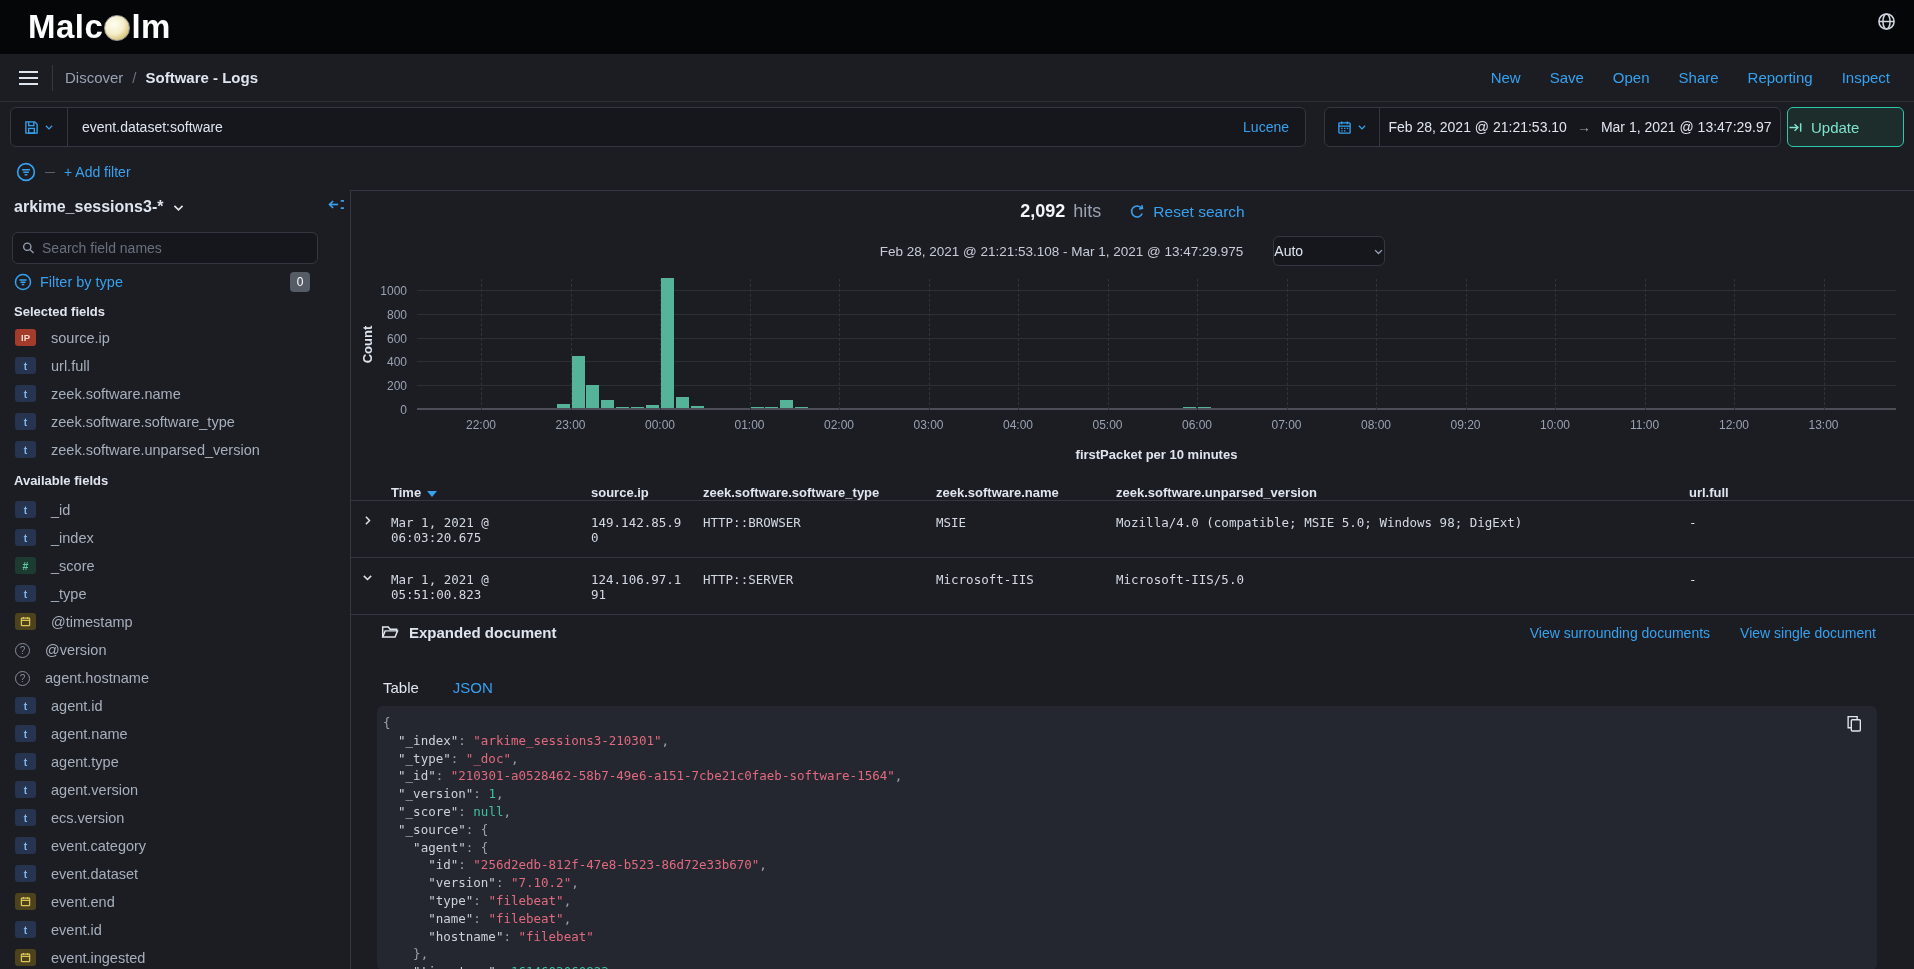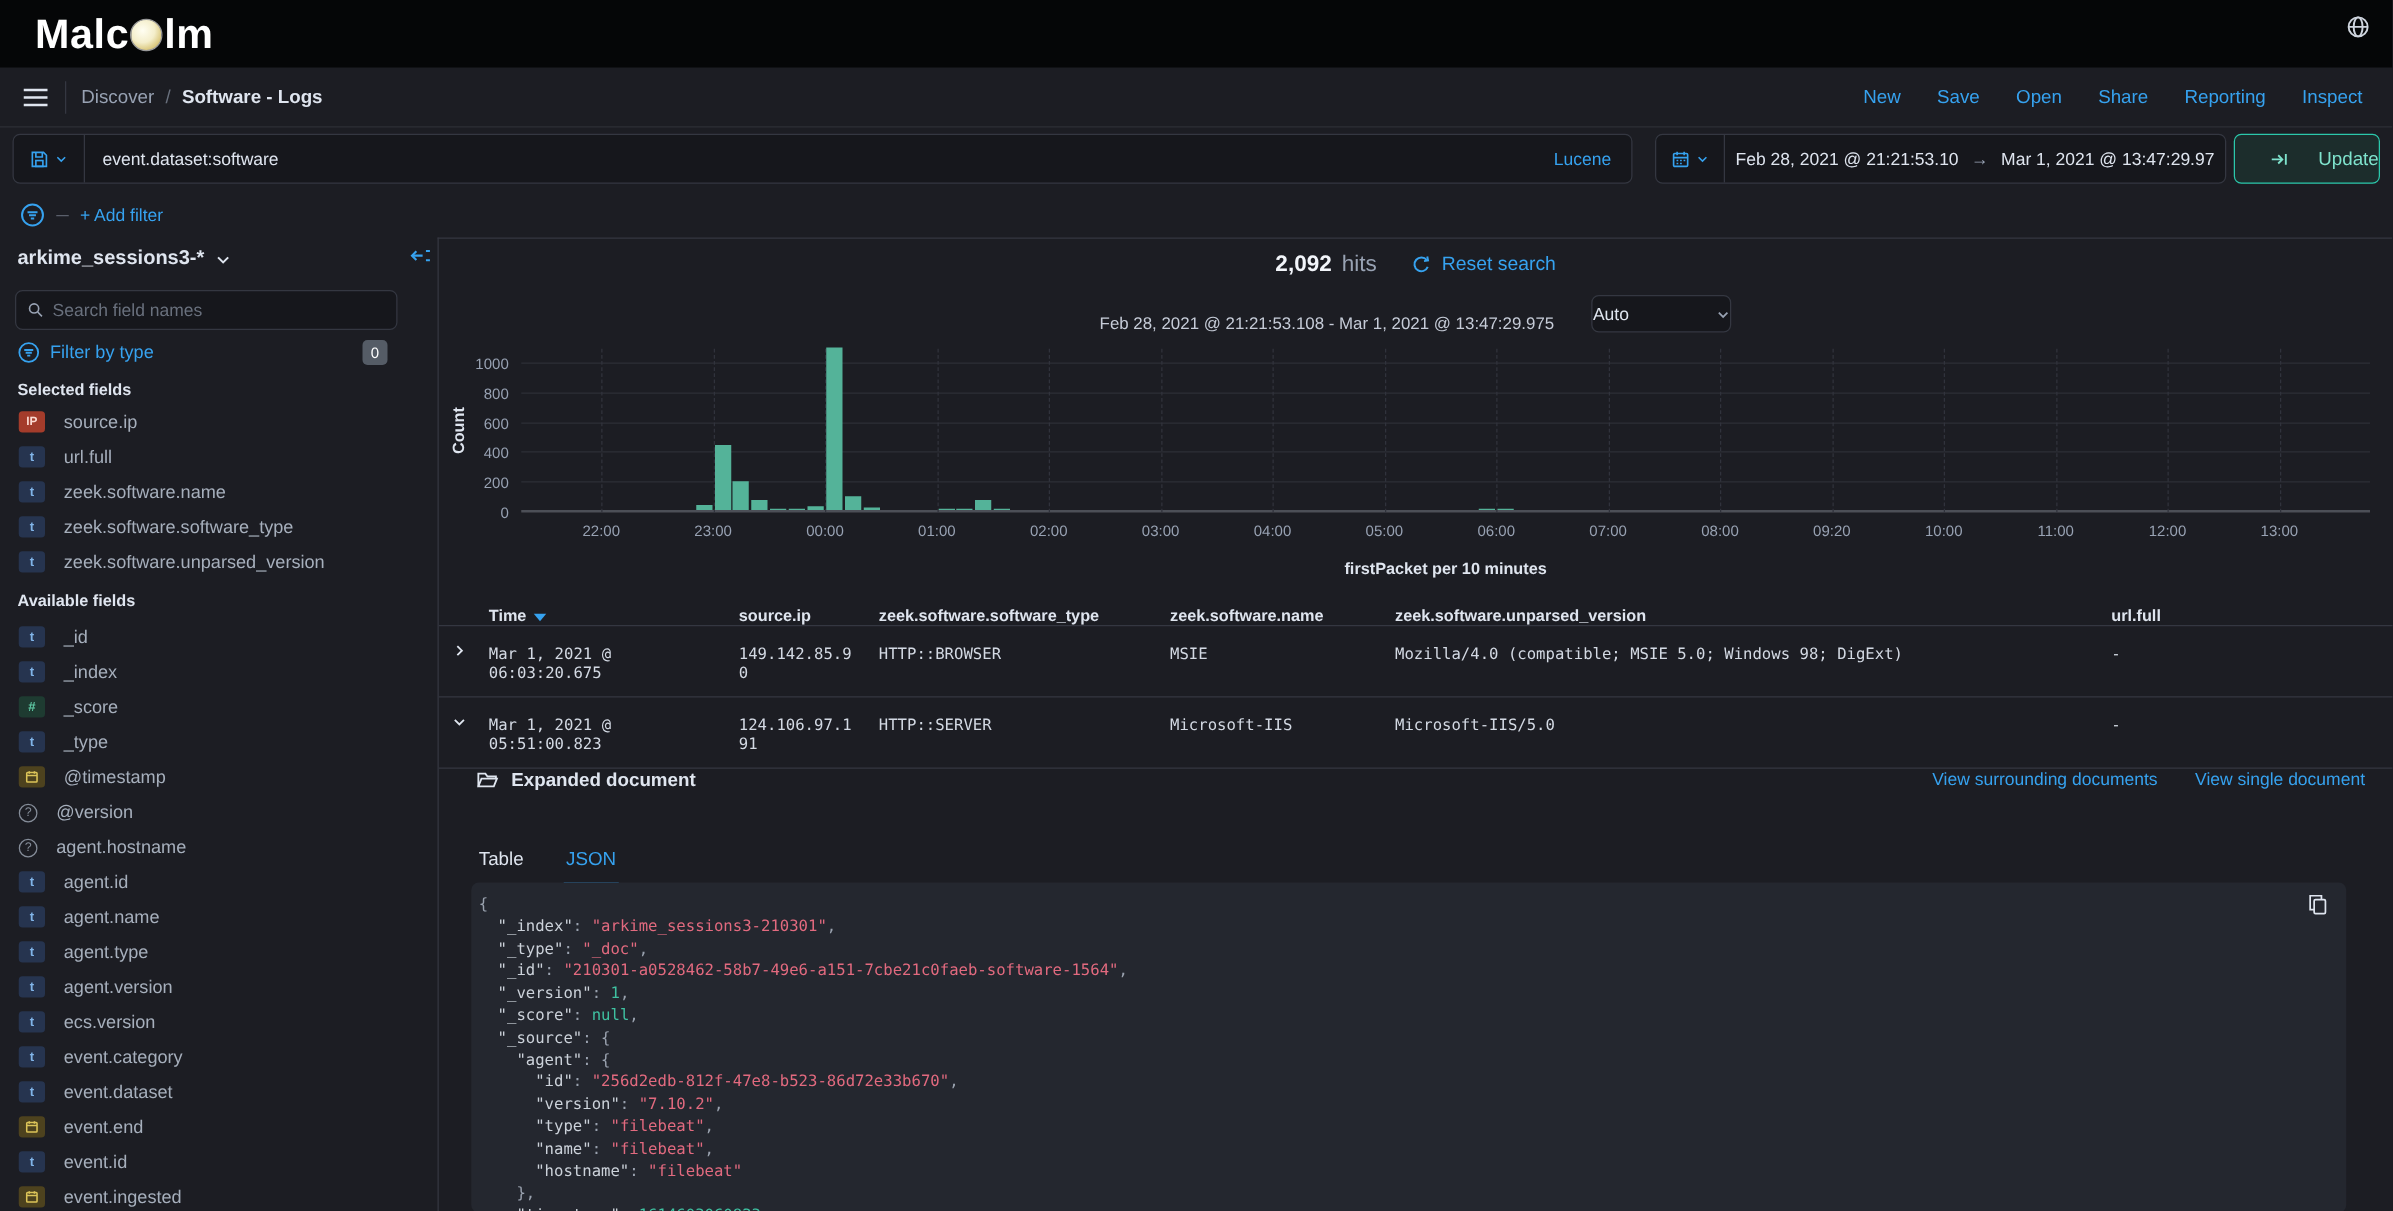--- a/index.html
+++ b/index.html
@@ -39,21 +39,21 @@
   .qlang { padding-right:16px; color:#36a2ef; font-size:14px; cursor:pointer; }
   .datebox { position:absolute; left:1324px; top:5px; width:457px; height:40px; background:#16171c;
              border:1px solid #343741; border-radius:6px; display:flex; align-items:center; }
   .datecal { width:55px; height:100%; border-right:1px solid #343741; display:flex; align-items:center;
              justify-content:center; gap:5px; color:#36a2ef; cursor:pointer; }
   .datetext { flex:1; display:flex; align-items:center; justify-content:center; gap:10px;
               font-size:14px; color:#dfe5ef; }
   .range-arrow { color:#98a2b3; font-size:14px; }
   .updatebtn { position:absolute; left:1787px; top:5px; width:117px; height:40px; border-radius:6px;
                border:1px solid #2bc8ab; background:#1c2d2c; color:#7fe3cd; display:flex;
-               align-items:center; justify-content:space-between; gap:8px; font-size:15px; cursor:pointer;padding-left:28px; }
+               align-items:center; justify-content:flex-start; gap:8px; font-size:15px; cursor:pointer; }
 
   
   .filterbar { position:absolute; left:0; top:154px; width:1914px; height:36px; display:flex;
                align-items:center; padding-left:16px; gap:9px; }
   .pin-divider { width:10px; height:1px; background:#5a5f6b; }
   .addfilter { color:#36a2ef; font-size:14px; cursor:pointer; }
 
   
   .sidebar { position:absolute; left:0; top:190px; width:350px; height:779px; }
   .index-row { position:absolute; left:14px; top:8px; display:flex; align-items:center; gap:9px;
@@ -87,21 +87,21 @@
 
   
   .main { position:absolute; left:350px; top:190px; width:1564px; height:779px;
           border-top:1px solid #343741; border-left:1px solid #343741; }
   .hits-row { position:absolute; left:0; top:10px; width:100%; display:flex; justify-content:center;
               align-items:center; gap:8px; }
   .hits-count { font-size:18px; font-weight:bold; color:#f2f5fa; }
   .hits-label { font-size:18px; color:#98a2b3; margin-right:20px; }
   .reset-link { display:flex; align-items:center; gap:8px; color:#36a2ef; font-size:15.5px; cursor:pointer; }
   .subtitle-row { position:absolute; left:0; top:45px; width:100%; display:flex; justify-content:center;
-                  align-items:flex-end; gap:30px; }
+                  align-items:center; gap:30px; }
   .time-range { font-size:13.5px; color:#c6ccd8; }
   .interval-select { width:112px; height:30px; border:1px solid #343741; background:#16171c;
                      border-radius:6px; display:flex; align-items:center; padding:0 0;
                      color:#dfe5ef; font-size:14px; cursor:pointer; }
   .interval-select .chev { margin-left:auto; color:#98a2b3; }
 
   
   .chart { position:absolute; left:0; top:88px; width:1564px; height:195px; }
   .ylabel-rot { position:absolute; left:-14px; top:58px; transform:rotate(-90deg);
                 font-size:13px; font-weight:bold; color:#dfe5ef; width:60px; text-align:center; }
@@ -126,22 +126,22 @@
   .c-time { width:200px; flex:none; }
   .c-ip   { width:112px; flex:none; word-break:break-all; }
   .c-type { width:233px; flex:none; }
   .c-name { width:180px; flex:none; }
   .c-ver  { width:573px; flex:none; }
   .c-url  { flex:1; }
   .sort-icon { display:inline-block; width:0; height:0; border-left:5px solid transparent;
                border-right:5px solid transparent; border-top:6px solid #36a2ef; margin-left:6px; }
 
   
-  .doc-section { position:absolute; left:30px; right:22px; top:424px; height:26px; display:flex;
-                 align-items:flex-start; }
+  .doc-section { position:absolute; left:30px; right:38px; top:424px; height:26px; display:flex;
+                 align-items:flex-end; }
   .doc-title { display:flex; align-items:center; gap:10px; font-size:15px; font-weight:bold; color:#dfe5ef; }
   .doc-links { margin-left:auto; display:flex; gap:30px; }
   .doc-links span { color:#36a2ef; font-size:14px; cursor:pointer; }
   .tabs { position:absolute; left:30px; top:468px; display:flex; gap:30px; }
   .tab { font-size:15px; padding:0 2px 10px 2px; color:#dfe5ef; cursor:pointer;margin-top:20px; }
   .tab.active { color:#36a2ef; border-bottom:2px solid #36a2ef; }
 
   
   .json-block { position:absolute; left:26px; top:515px; width:1500px; height:264px;
                 background:#24272f; border-radius:6px; padding:8px 10px 0 6px; overflow:hidden; }

